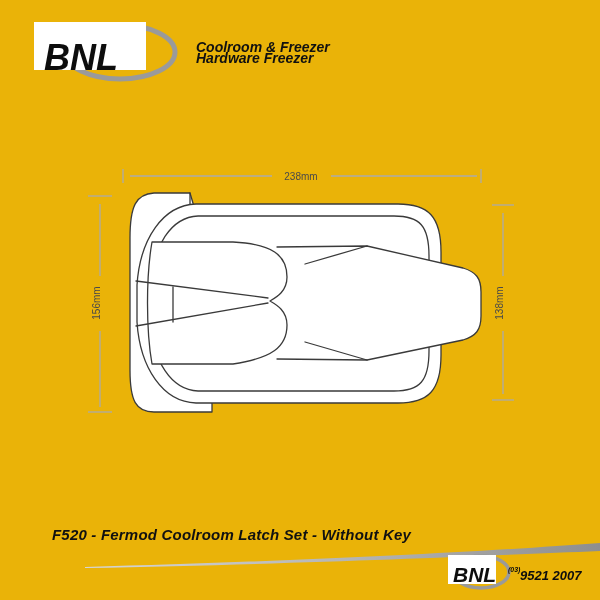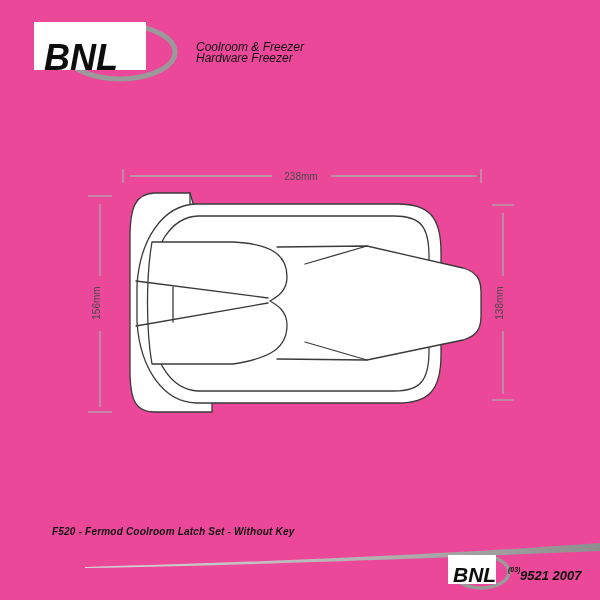--- a/index.html
+++ b/index.html
@@ -1,28 +1,28 @@
 <!DOCTYPE html>
 <html><head>
 <meta charset="utf-8">
 <style>
   html,body{margin:0;padding:0;background:#fff;}
   .page{
-    position:relative;width:600px;height:600px;background:#ec4899;overflow:hidden;
+    position:relative;width:600px;height:600px;background:#eab308;overflow:hidden;
     font-family:"Liberation Sans","DejaVu Sans",sans-serif;
   }
   svg{position:absolute;left:0;top:0;}
   .caption{
     position:absolute;left:52px;top:526px;
-    font-size:10px;font-weight:bold;font-style:italic;color:#111;
+    font-size:15px;font-weight:bold;font-style:italic;color:#111;
     letter-spacing:0.2px;white-space:nowrap;
   }
   .tagline{
     position:absolute;left:196px;top:42px;
-    font-size:12px;font-weight:normal;font-style:italic;color:#111;line-height:11px;
+    font-size:14px;font-weight:bold;font-style:italic;color:#111;line-height:11px;
     white-space:nowrap;
   }
   .dim-label{font-size:10px;fill:#4a4a4a;}
   .outline{stroke:#3a3a3a;stroke-width:1.3;fill:none;stroke-linecap:round;stroke-linejoin:round;}
   .outline-f{stroke:#3a3a3a;stroke-width:1.3;fill:#ffffff;stroke-linecap:round;stroke-linejoin:round;}
   .fill-only{fill:#ffffff;stroke:none;}
   .dim{stroke:#ababab;stroke-width:1.3;fill:none;}
   .logo-text{font-weight:bold;font-style:italic;fill:#0d0d0d;}
 </style>
 </head>

